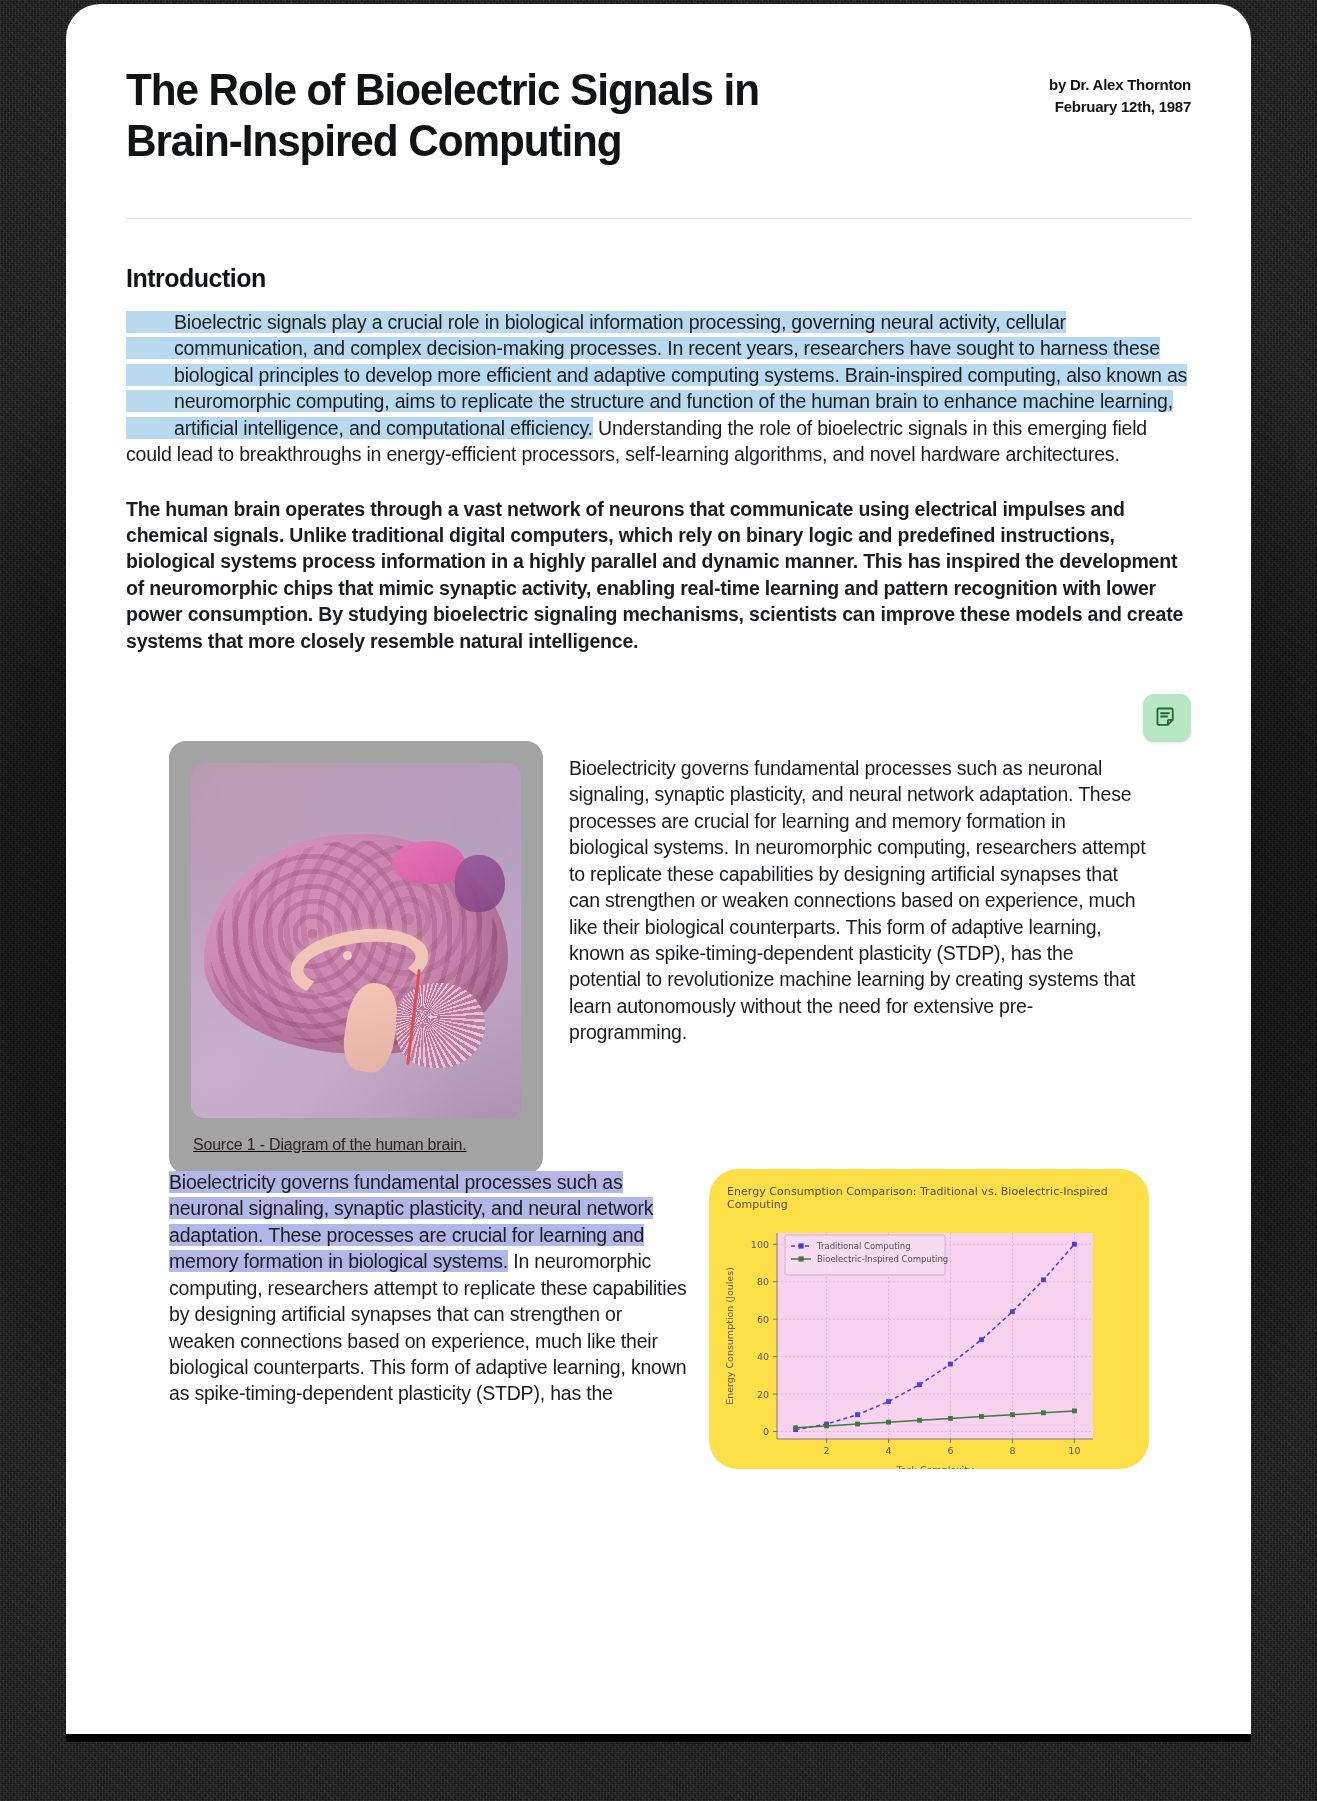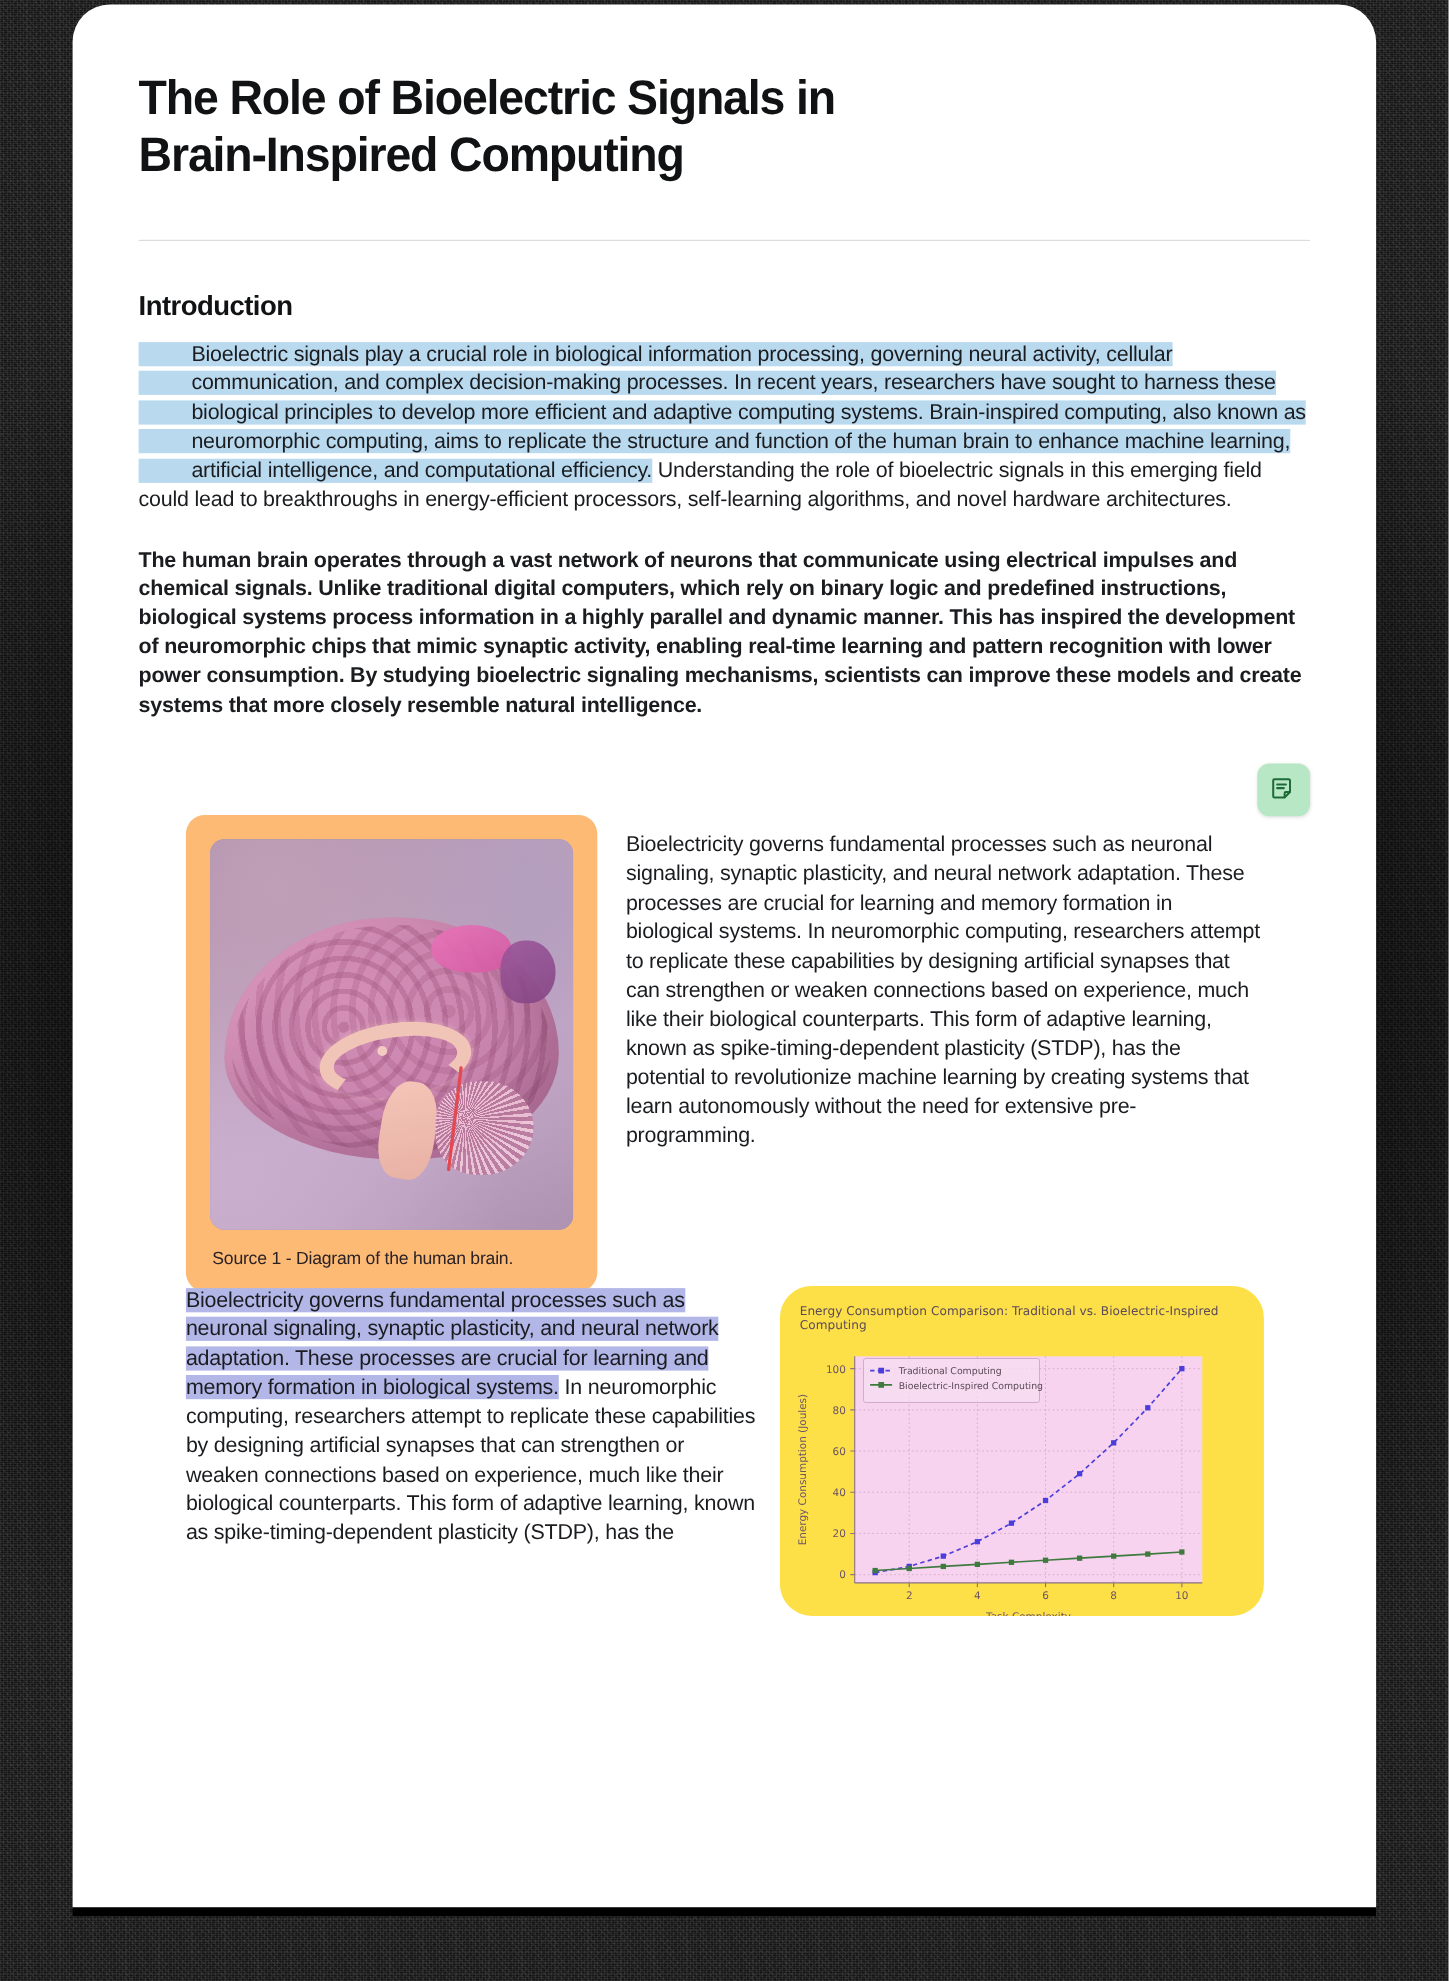--- a/index.html
+++ b/index.html
@@ -96,24 +96,25 @@
   }
 
   
   #two-col{
     position:absolute; left:103px; top:737px;
     width:980px;
     display:flex; align-items:flex-start; gap:0;
   }
   #figure-card{
     width:374px;
-    background:#fdba74;
+    background:#a3a3a3;
     border-radius:17px;
     padding:22px 22px 0 22px;
     flex:0 0 374px;
+    text-decoration:underline;
   }
   #figure-img{
     width:330px; height:355px;
     border-radius:13px;
     overflow:hidden;
     position:relative;
     background:#a893b0;
   }
   
   .brain-bg{
@@ -251,20 +252,24 @@
 <div id="device-frame">
   <div id="frame-noise"></div>
   <div id="frame-vignette"></div>
 </div>
 
 <div id="page">
   <div id="page-inner">
 
     <div class="header-row">
       <div id="doc-title">The Role of Bioelectric Signals in Brain-Inspired Computing</div>
+      <div class="byline">
+        <div>by Dr. Alex Thornton</div>
+        <div>February 12th, 1987</div>
+      </div>
     </div>
     <div id="divider"></div>
 
     <h2 class="section-h">Introduction</h2>
 
     <p class="body"><span class="hl-blue">Bioelectric signals play a crucial role in biological information processing, governing neural activity, cellular communication, and complex decision-making processes. In recent years, researchers have sought to harness these biological principles to develop more efficient and adaptive computing systems. Brain-inspired computing, also known as neuromorphic computing, aims to replicate the structure and function of the human brain to enhance machine learning, artificial intelligence, and computational efficiency.</span><span> Understanding the role of bioelectric signals in this emerging field could lead to breakthroughs in energy-efficient processors, self-learning algorithms, and novel hardware architectures.</span></p>
 
     <p class="body">The human brain operates through a vast network of neurons that communicate using electrical impulses and chemical signals. Unlike traditional digital computers, which rely on binary logic and predefined instructions, biological systems process information in a highly parallel and dynamic manner. This has inspired the development of neuromorphic chips that mimic synaptic activity, enabling real-time learning and pattern recognition with lower power consumption. By studying bioelectric signaling mechanisms, scientists can improve these models and create systems that more closely resemble natural intelligence.</p>
 
   </div>

